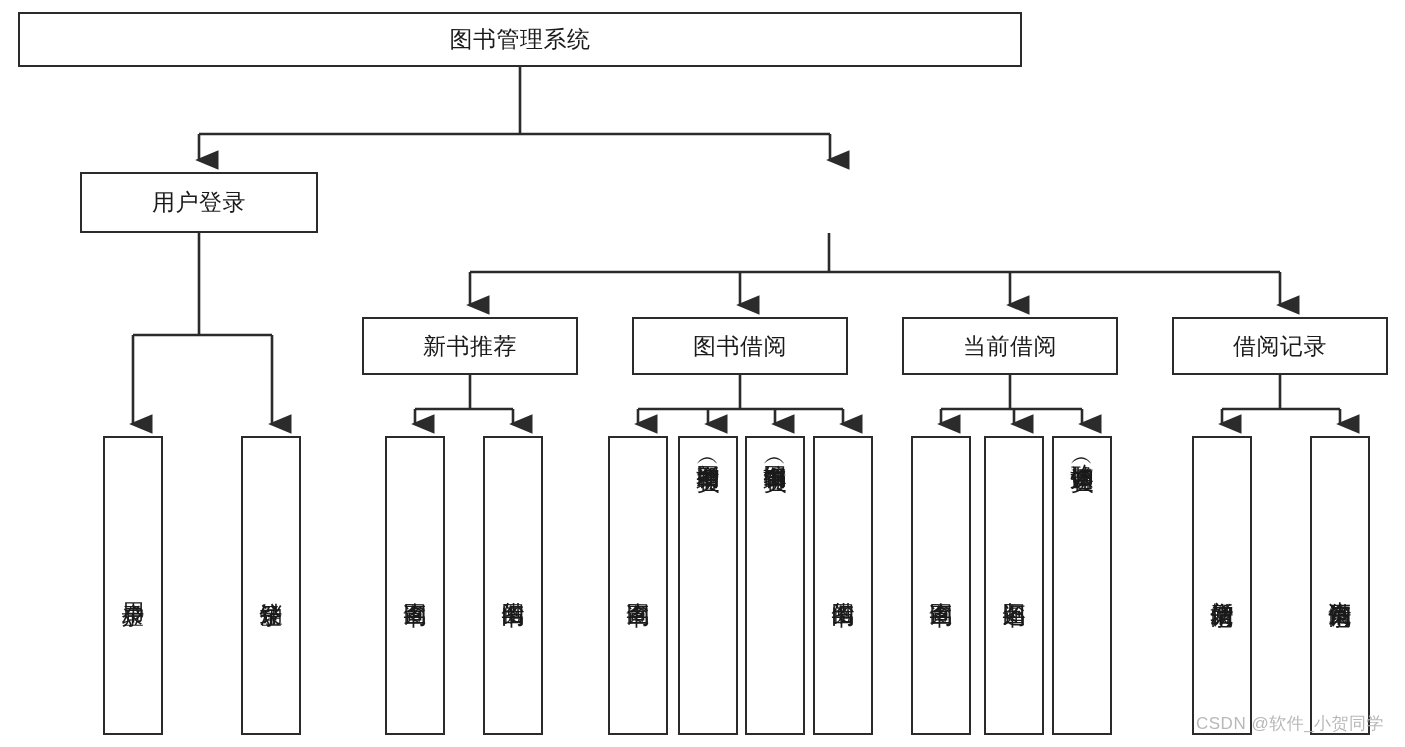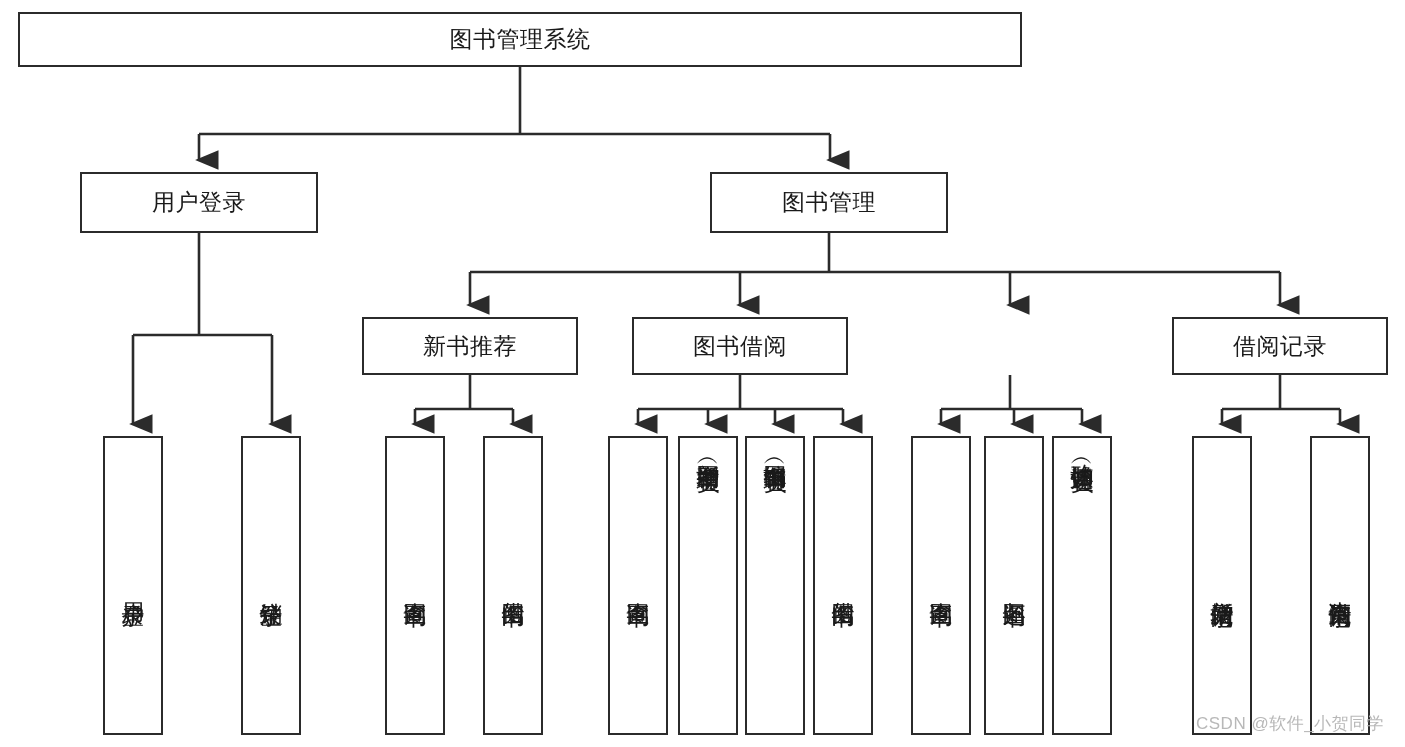--- a/index.html
+++ b/index.html
@@ -126,29 +126,29 @@
     </g>
   </svg>
 
   <div class="node h root" style="left:18px;top:12px;width:1004px;height:55px;">
     <span>图书管理系统</span>
   </div>
 
   <div class="node h" style="left:80px;top:172px;width:238px;height:61px;">
     <span>用户登录</span>
   </div>
-  <div class="node h" style="left:710px;top:172px;width:238px;height:61px;">
-    <span>图书管理</span>
-  </div>
 
   <div class="node h" style="left:632px;top:317px;width:216px;height:58px;">
     <span>图书借阅</span>
   </div>
   <div class="node h" style="left:362px;top:317px;width:216px;height:58px;">
     <span>新书推荐</span>
+  </div>
+  <div class="node h" style="left:902px;top:317px;width:216px;height:58px;">
+    <span>当前借阅</span>
   </div>
   <div class="node h" style="left:1172px;top:317px;width:216px;height:58px;align-items:center;">
     <span>借阅记录</span>
   </div>
 
   <div class="node v midalign" style="left:103px;top:436px;width:60px;height:299px;">
     <span class="vtext">用户登录</span>
   </div>
   <div class="node v midalign" style="left:241px;top:436px;width:60px;height:299px;">
     <span class="vtext">注销登录</span>

